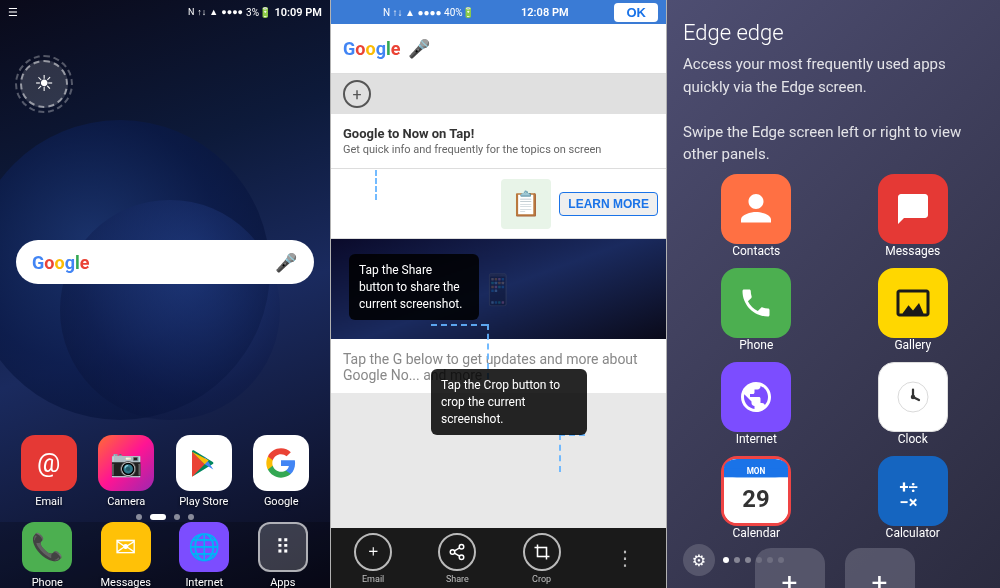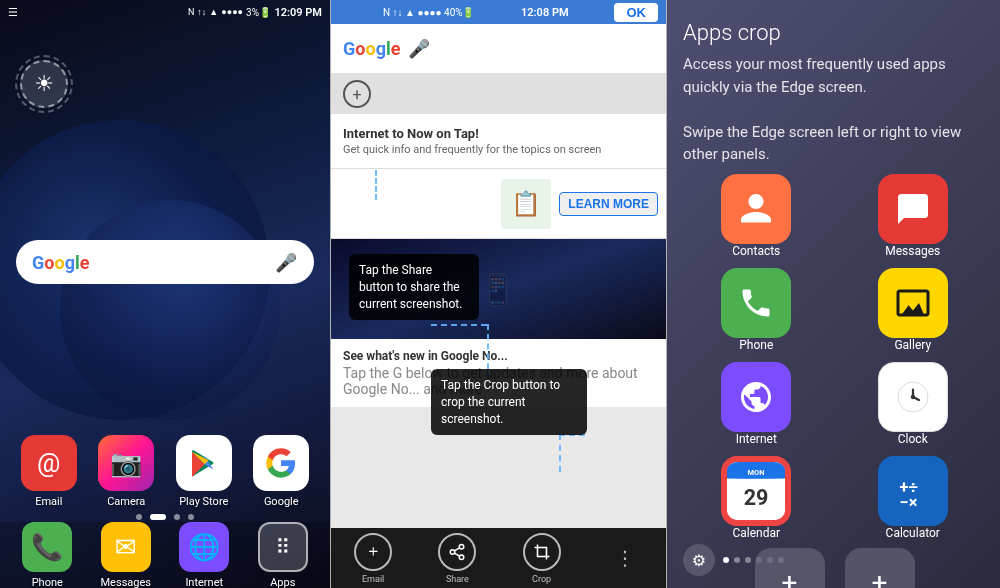--- a/index.html
+++ b/index.html
@@ -399,21 +399,21 @@
     .icon-phone { background: #4caf50; }
     .icon-messages { background: #ffc107; }
     .icon-internet { background: #7c4dff; }
 
     .p3-contacts-icon { background: #ff7043; }
     .p3-messages-icon { background: #e53935; }
     .p3-phone-icon { background: #4caf50; }
     .p3-gallery-icon { background: #ffd700; }
     .p3-internet-icon { background: #7c4dff; }
     .p3-clock-icon { background: white; border: 1px solid #ddd; }
-    .p3-calendar-icon { background: white; border: 6px solid #ef4444; }
+    .p3-calendar-icon { background: white; border: 3px solid #ef4444; }
     .p3-calculator-icon { background: #1565c0; }
 
     .separator {
       width: 1px;
       height: 588px;
       background: rgba(0,0,0,0.3);
       flex-shrink: 0;
     }
 
   </style>
@@ -427,21 +427,21 @@
   <div class="status-bar">
     <div class="status-left">
       <span style="color:white;font-size:11px;">☰</span>
     </div>
     <div class="status-right">
       <span style="color:white;font-size:9px;">N</span>
       <span style="color:white;font-size:9px;">↑↓</span>
       <span style="color:white;font-size:9px;">▲</span>
       <span style="color:white;font-size:9px;">●●●●</span>
       <span style="color:white;font-size:10px;">3%🔋</span>
-      <span style="color:white;font-size:11px;font-weight:600;">12:09 PM</span>
+      <span style="color:white;font-size:11px;font-weight:600;">10:09 PM</span>
     </div>
   </div>
 
   <div class="capture-dots"></div>
   <div class="capture-btn">
     <span style="font-size:22px;line-height:1;">☀</span>
   </div>
 
   <div class="search-bar">
     <span>
@@ -531,42 +531,41 @@
     <span class="p2-mic">🎤</span>
   </div>
 
   <div style="position:relative;height:454px;overflow:hidden;">
 
     <div style="background:#e0e0e0;padding:6px 12px;display:flex;align-items:center;gap:8px;">
       <div class="p2-plus-circle">+</div>
     </div>
 
     <div class="p2-welcome-card">
-      <div style="font-size:13px;font-weight:bold;color:#333;">Internet to Now on Tap!</div>
+      <div style="font-size:13px;font-weight:bold;color:#333;">Google to Now on Tap!</div>
       <div style="font-size:11px;color:#666;margin-top:2px;">Get quick info and frequently for the topics on screen</div>
     </div>
 
     <div style="display:flex;background:white;border-bottom:1px solid #ddd;min-height:70px;">
       <div style="flex:1;padding:8px 12px;">
         <div style="font-size:11px;color:#666;line-height:1.4;"></div>
       </div>
       <div style="display:flex;align-items:center;padding:8px;gap:8px;">
         <div style="width:50px;height:50px;background:#e8f4e8;border-radius:4px;display:flex;align-items:center;justify-content:center;font-size:24px;">📋</div>
         <button class="learn-more-btn">LEARN MORE</button>
       </div>
     </div>
 
     <div class="p2-screenshot-preview">
       <div style="background:linear-gradient(160deg,#0a0a2a,#1a2a5e,#0a0a1a);width:100%;height:100%;display:flex;align-items:center;justify-content:center;opacity:0.7;">
         <div style="color:rgba(255,255,255,0.3);font-size:30px;">📱</div>
       </div>
     </div>
 
     <div class="p2-see-whats">
-      <div style="font-size:12px;font-weight:bold;color:#333;">See what's new in Google No...</div>
       <div style="font-size:14px;color:#888;margin-top:2px;">Tap the G below to get updates and more about Google No... and more</div>
     </div>
 
 
     <div style="position:absolute;top:96px;left:44px;width:1px;height:30px;border-left:2px dashed rgba(100,180,255,0.9);z-index:18;"></div>
 
     <div class="callout-box" style="top:180px;left:18px;width:130px;">
       <span>Tap the Share button to share the current screenshot.</span>
     </div>
 
@@ -612,21 +611,21 @@
     <div style="color:rgba(255,255,255,0.7);font-size:20px;padding:0 8px;">⋮</div>
   </div>
 </div>
 
 <div class="separator"></div>
 
 <div id="panel3">
   <div class="p3-bg"></div>
 
   <div class="p3-content">
-    <div class="p3-title">Apps crop</div>
+    <div class="p3-title">Edge edge</div>
     <div style="color:rgba(255,255,255,0.85);font-size:15px;line-height:1.5;margin-bottom:8px;">
       <span>Access your most frequently used apps quickly via the Edge screen.</span>
       <br><br>
       <span>Swipe the Edge screen left or right to view other panels.</span>
     </div>
 
     <div style="display:grid;grid-template-columns:repeat(2,1fr);gap:10px;margin-top:4px;">
 
       <div class="p3-app-item">
         <div class="p3-app-icon p3-contacts-icon">

